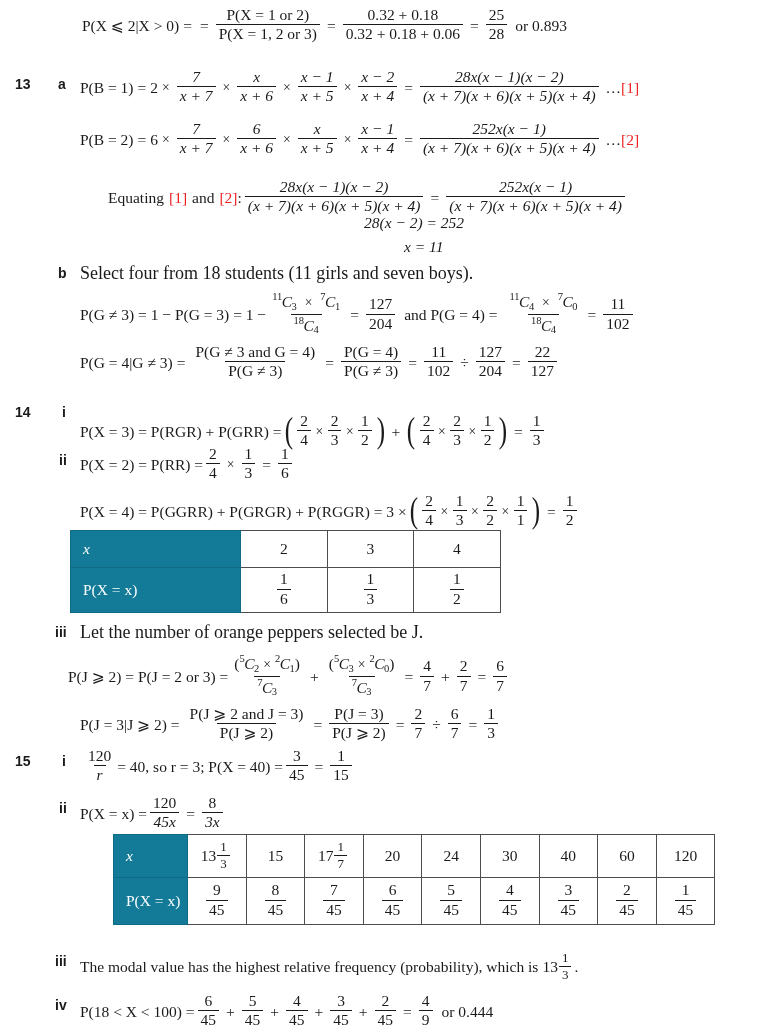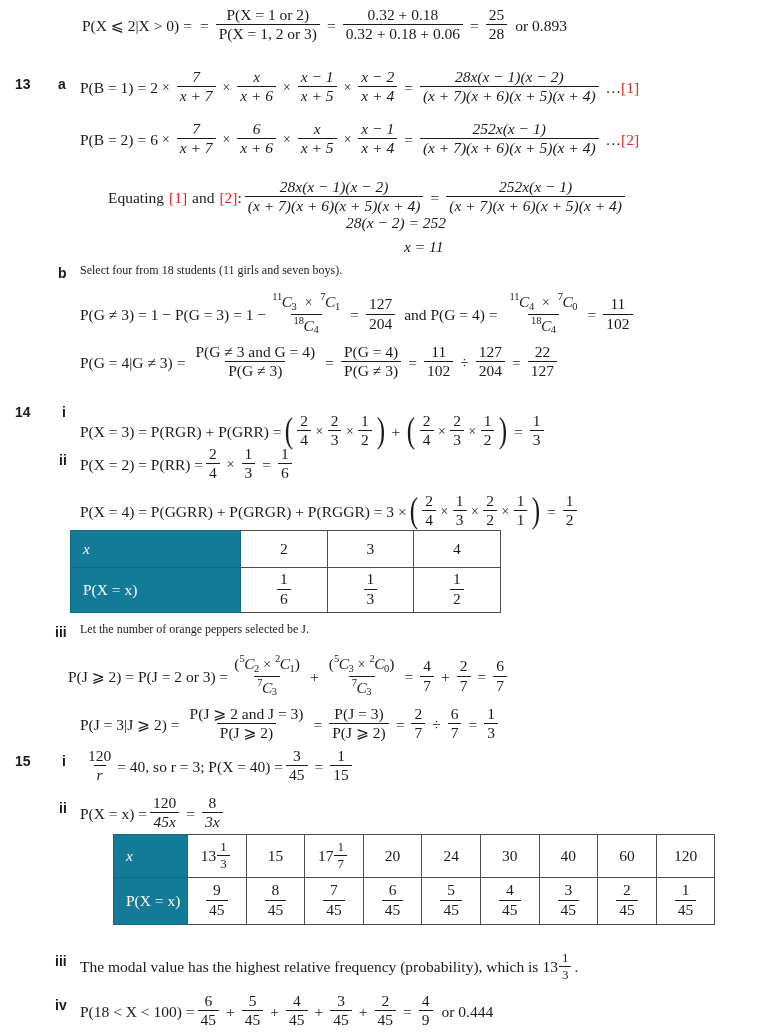--- a/index.html
+++ b/index.html
@@ -106,21 +106,21 @@
   .part {
     position: absolute;
     font-family: "Liberation Sans", sans-serif;
     font-weight: bold;
     font-size: 14px;
     color: #1a1a1a;
   }
   .prose {
     position: absolute;
     font-family: "Liberation Serif", "DejaVu Serif", serif;
-    font-size: 12px;
+    font-size: 18px;
     white-space: nowrap;
   }
 
   
   table.dist {
     position: absolute;
     border-collapse: collapse;
     font-family: "Liberation Serif", "DejaVu Serif", serif;
     font-size: 15px;
     table-layout: fixed;
@@ -245,21 +245,21 @@
       <span class="num it">28x(x − 1)(x − 2)</span>
       <span class="den it">(x + 7)(x + 6)(x + 5)(x + 4)</span>
     </span>
     <span class="op">=</span>
     <span class="frac">
       <span class="num it">252x(x − 1)</span>
       <span class="den it">(x + 7)(x + 6)(x + 5)(x + 4)</span>
     </span>
   </div>
 
-  <div class="math" style="position:absolute; left:346px; top:215px;font-family:Liberation Serif, serif;">
+  <div class="math" style="position:absolute; left:364px; top:215px;font-family:Liberation Serif, serif;">
     <span class="it">28(x − 2) = 252</span>
   </div>
   <div class="math" style="position:absolute; left:404px; top:239px;">
     <span class="it">x = 11</span>
   </div>
 
   <div class="part" style="left:58px; top:265px;">b</div>
   <div class="prose" style="left:80px; top:263px;">Select four from 18 students (11 girls and seven boys).</div>
 
   <div class="row math" style="left:80px; top:293px;">

